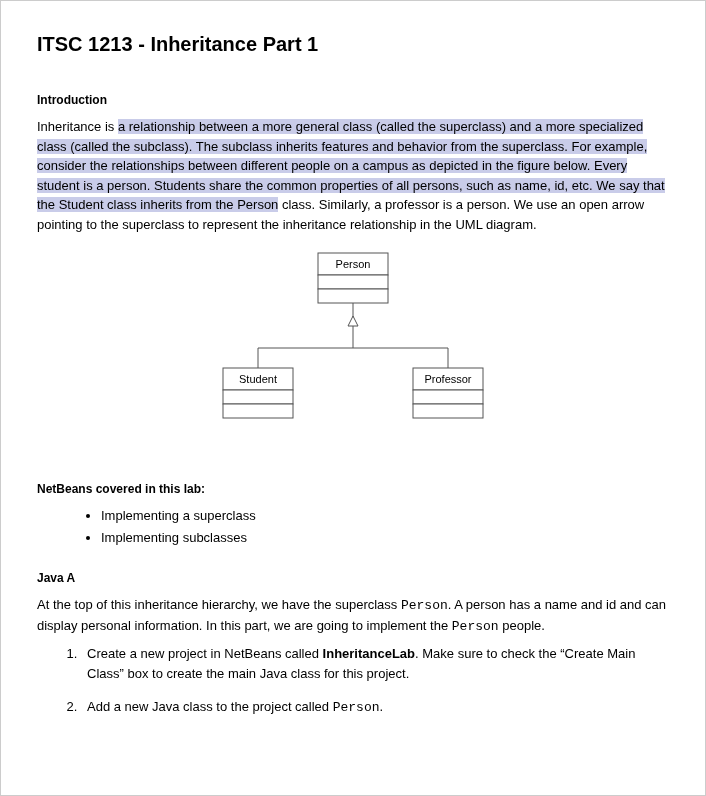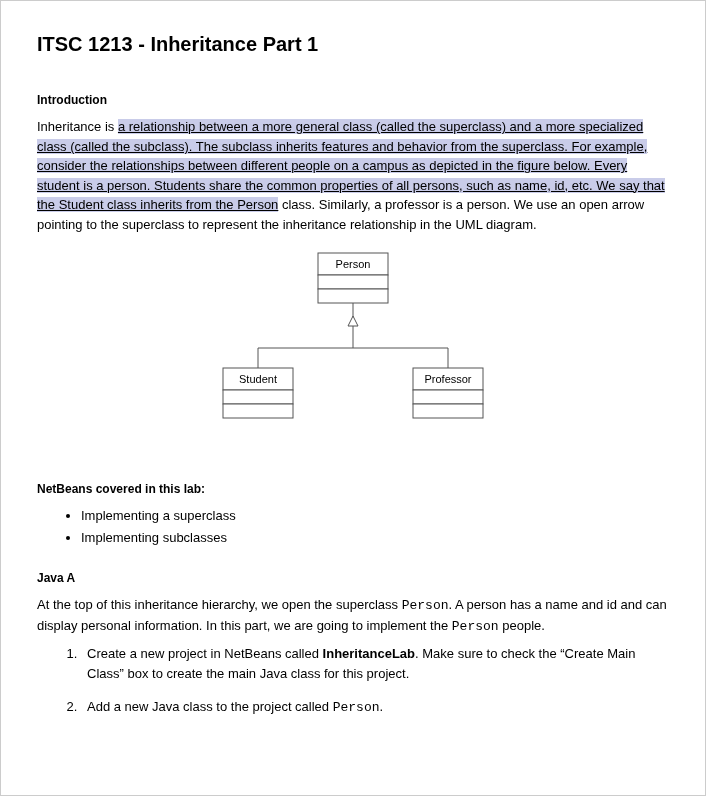--- a/index.html
+++ b/index.html
@@ -22,34 +22,33 @@
     h2 {
       font-size: 12px;
       font-weight: bold;
       margin-bottom: 8px;
     }
     .intro-para {
       margin-bottom: 14px;
     }
     .highlight {
       background: #c9cce9;
-      text-decoration: underline;
     }
     .diagram-container {
       width: 100%;
       display: flex;
       justify-content: center;
       margin: 10px 0 22px 0;
     }
     .uml-svg {
       width: 320px;
       height: 210px;
     }
     .concepts-list {
-      margin-left: 44px;
+      margin-left: 64px;
       margin-bottom: 22px;
     }
     .concepts-list li {
       margin-bottom: 2px;
     }
     .part-a-para {
       margin-bottom: 8px;
     }
     .code-font {
       font-family: "Courier New", monospace;
@@ -110,21 +109,21 @@
 </div>
 
 <h2>NetBeans covered in this lab:</h2>
 <ul class="concepts-list">
   <li>Implementing a superclass</li>
   <li>Implementing subclasses</li>
 </ul>
 
 <h2>Java A</h2>
 <p class="part-a-para">
-  <span>At the top of this inheritance hierarchy, we open the superclass </span><span class="code-font">Person</span><span>. A person has a name and id and can display personal information. In this part, we are going to implement the </span><span class="code-font">Person</span><span> people.</span>
+  <span>At the top of this inheritance hierarchy, we have the superclass </span><span class="code-font">Person</span><span>. A person has a name and id and can display personal information. In this part, we are going to implement the </span><span class="code-font">Person</span><span> people.</span>
 </p>
 <ol class="steps">
   <li>
     <span>Create a new project in NetBeans called </span><span class="bold">InheritanceLab</span><span>. Make sure to check the “Create Main Class” box to create the main Java class for this project.</span>
   </li>
   <li>
     <span>Add a new Java class to the project called </span><span class="code-font">Person</span><span>.</span>
   </li>
 </ol>
 

